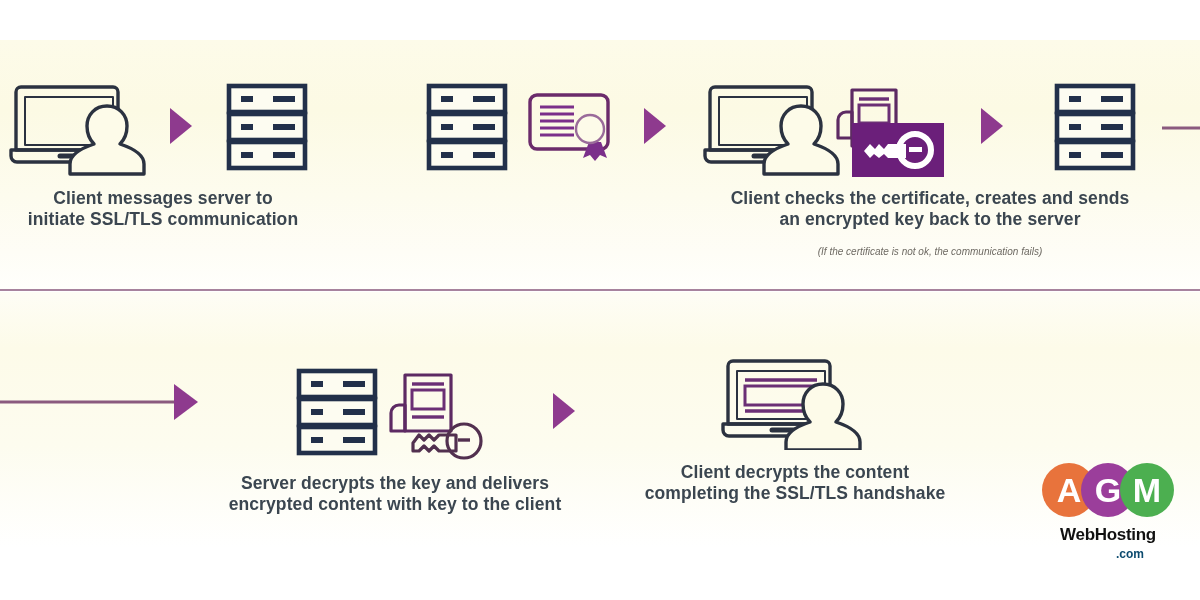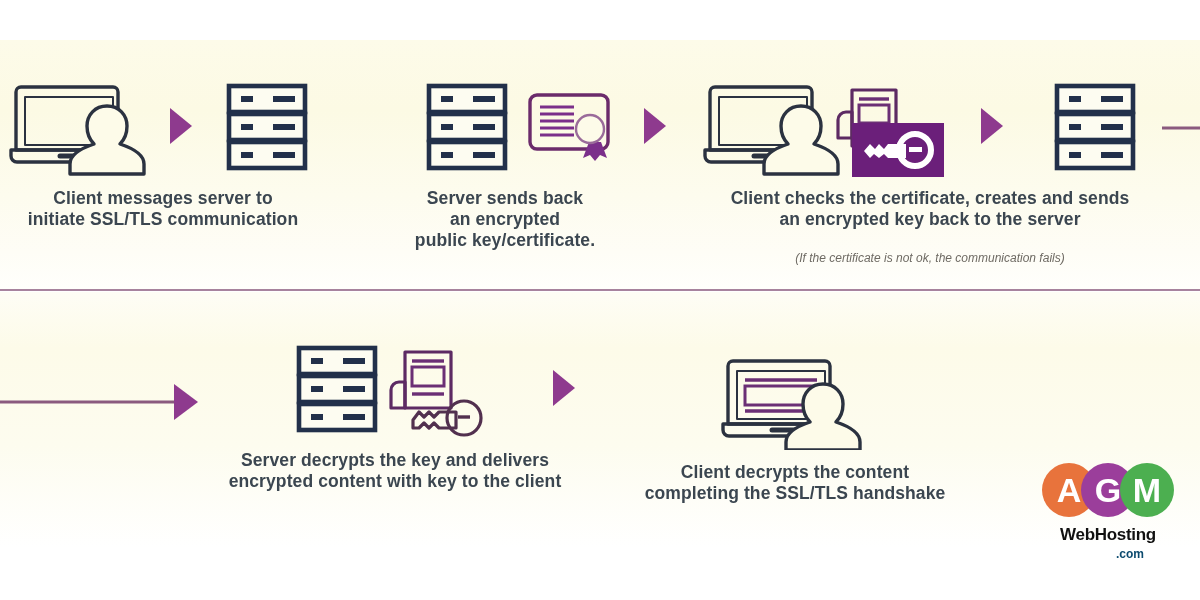--- a/index.html
+++ b/index.html
@@ -58,25 +58,25 @@
     color: #3b4650;
     font-size: 17.5px;
     font-weight: 700;
     line-height: 21px;
     letter-spacing: .1px;
     white-space: pre-line;
     margin-top: 10px;
   }
   .note {
     color: #6e6a63;
-    font-size: 12px;
+    font-size: 10px;
     font-style: italic;
     font-weight: 400;
     line-height: 20px;
-    margin-top: 18px;
+    margin-top: 12px;
   }
   .caption .ital { }
 
   .art { position: absolute; }
 
   
   .arrow { position: absolute; }
   .connector { position: absolute; }
 </style>
 </head>
@@ -214,23 +214,20 @@
       <svg class="art" style="left:70px; top:4px; width:84px; height:90px;" viewBox="0 0 84 90">
         <use href="#sym-server"></use>
       </svg>
       <svg class="art" style="left:170px; top:9px; width:90px; height:84px;" viewBox="0 0 90 84">
         <use href="#sym-certificate"></use>
       </svg>
       <svg class="art arrow" style="left:287px; top:28px; width:26px; height:40px;" viewBox="0 0 26 40">
         <use href="#sym-arrow"></use>
       </svg>
     </div>
-    <div class="caption">Server sends back
-an encrypted
-public key/certificate.</div>
   </div>
 
   <div class="step" style="left:690px; top:78px; width:480px;">
     <div class="icons">
       <svg class="art" style="left:12px; top:2px; width:150px; height:96px;" viewBox="0 0 150 96">
         <use href="#sym-laptop-user"></use>
       </svg>
       <svg class="art" style="left:140px; top:6px; width:74px; height:80px;" viewBox="0 0 74 80">
         <use href="#sym-document"></use>
       </svg>
@@ -251,21 +248,21 @@
 
   <svg class="connector" style="left:1162px; top:120px; width:42px; height:16px;" viewBox="0 0 42 16">
     <path d="M0 8 H42" stroke="#8a5a7e" stroke-width="3"></path>
   </svg>
 
   <svg class="connector" style="left:-2px; top:382px; width:206px; height:40px;" viewBox="0 0 206 40">
     <path d="M0 20 H178" stroke="#8a5a7e" stroke-width="3"></path>
     <path d="M176 2 L200 20 L176 38 Z" fill="#8e3a8e"></path>
   </svg>
 
-  <div class="step" style="left:215px; top:340px; width:360px;">
+  <div class="step" style="left:215px; top:363px; width:360px;">
     <div class="icons">
       <svg class="art" style="left:80px; top:4px; width:84px; height:90px;" viewBox="0 0 84 90">
         <use href="#sym-server"></use>
       </svg>
       <svg class="art" style="left:170px; top:4px; width:104px; height:96px;" viewBox="0 0 104 96">
         <use href="#sym-document-key"></use>
       </svg>
       <svg class="art arrow" style="left:336px; top:28px; width:26px; height:40px;" viewBox="0 0 26 40">
         <use href="#sym-arrow"></use>
       </svg>

